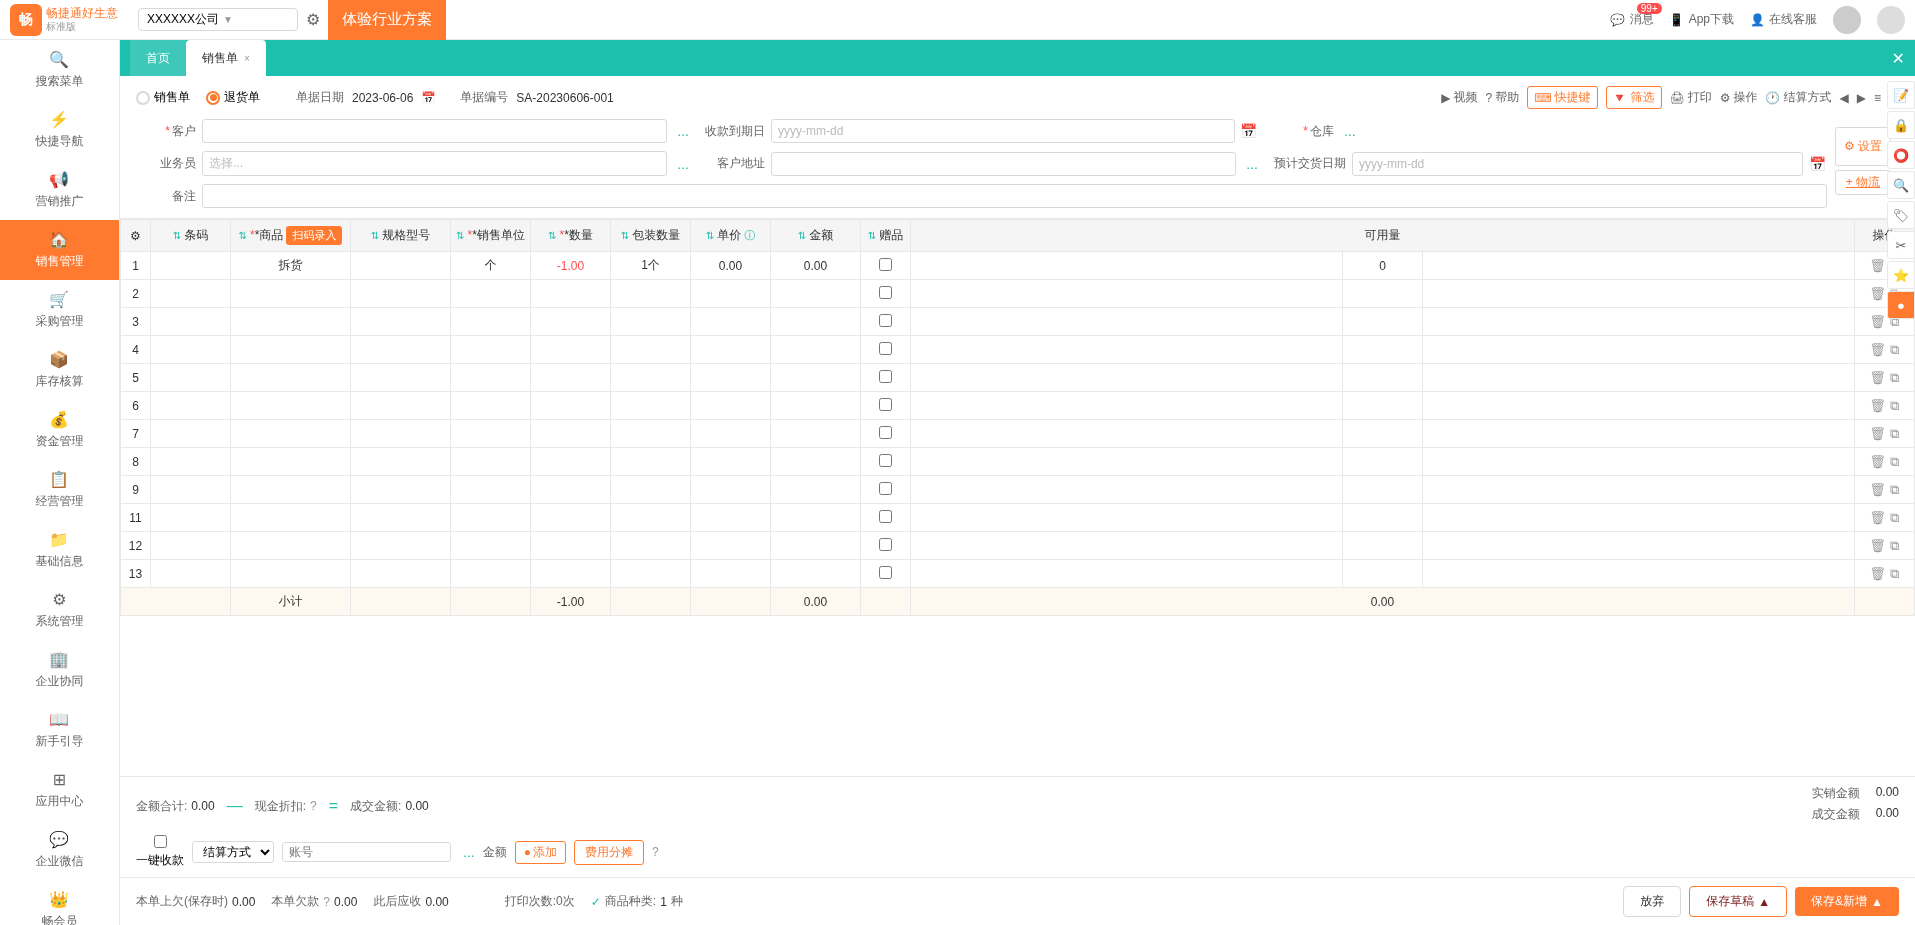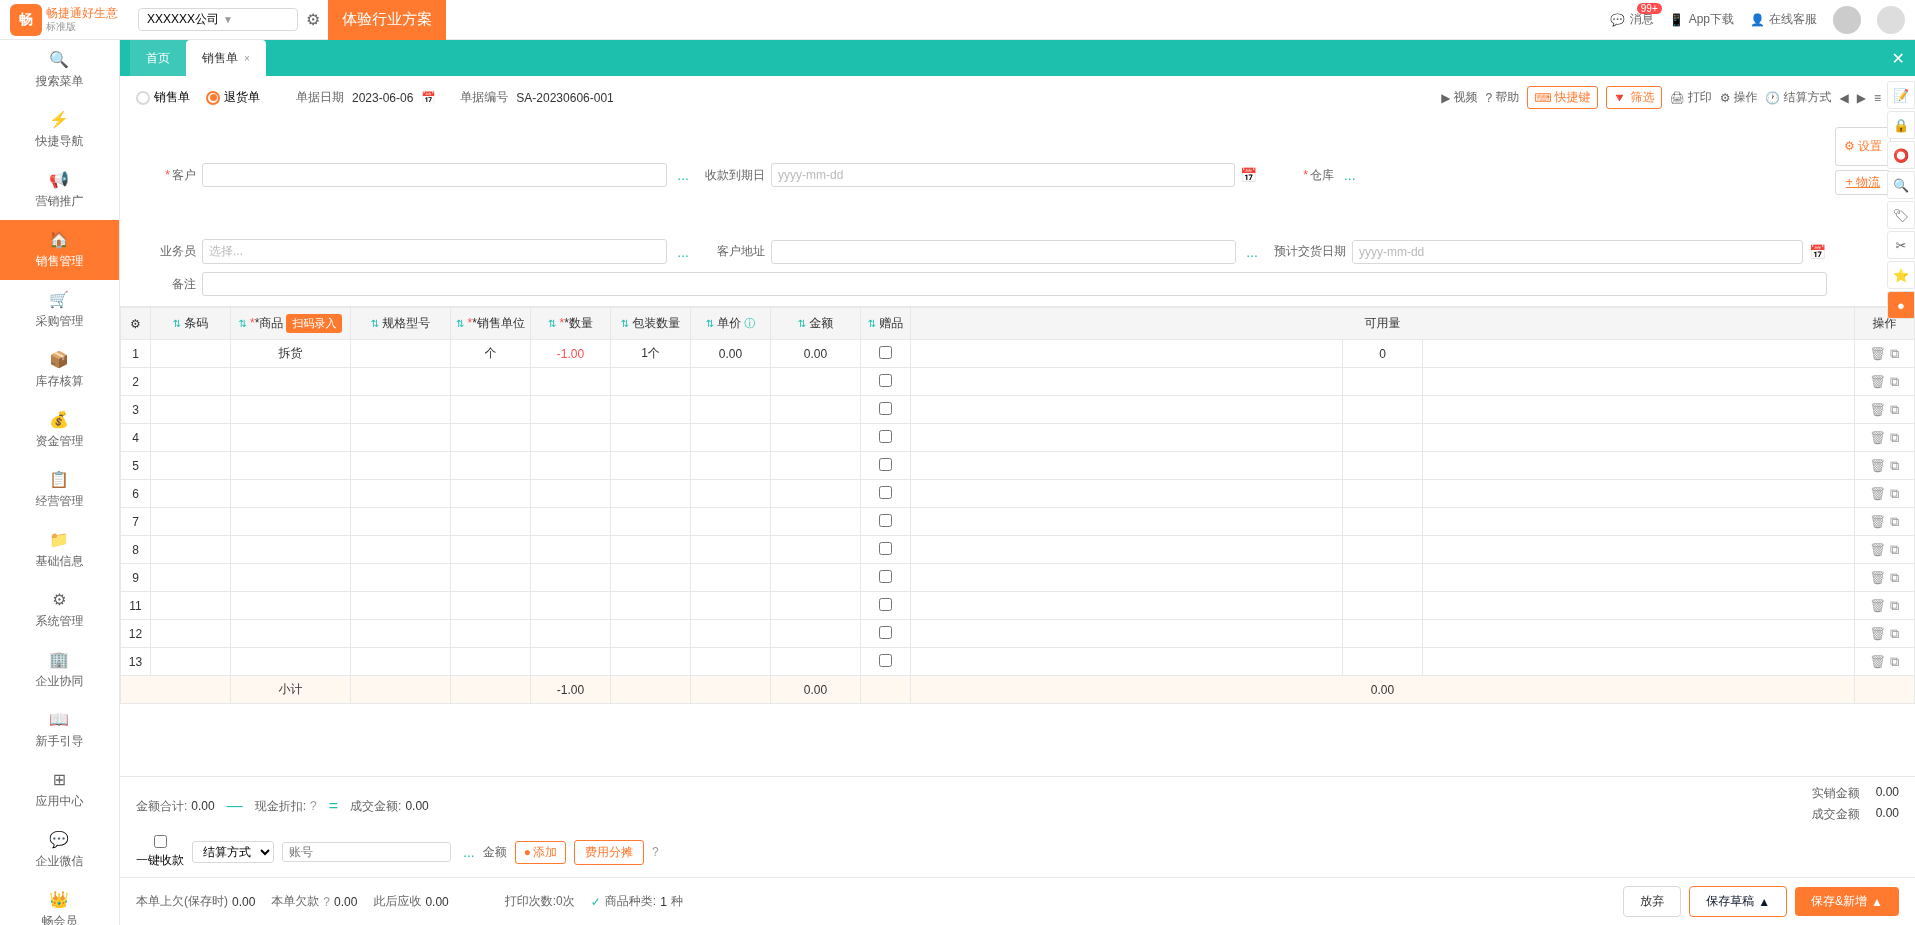--- a/index.html
+++ b/index.html
@@ -48,21 +48,21 @@
     .radio-circle.checked { border-color: #ff7a2f; }
     .radio-circle.checked::after { content: ''; width: 7px; height: 7px; border-radius: 50%; background: #ff7a2f; }
     .form-meta { display: flex; align-items: center; gap: 8px; margin-left: 20px; color: #333; font-size: 13px; }
     .form-meta-label { color: #666; }
     .form-meta-value { color: #333; font-weight: 500; }
     .form-actions-right { margin-left: auto; display: flex; align-items: center; gap: 8px; color: #666; font-size: 12px; }
     .form-action-item { display: flex; align-items: center; gap: 3px; cursor: pointer; }
     .form-action-item.orange { color: #ff7a2f; border: 1px solid #ff7a2f; border-radius: 3px; padding: 2px 6px; }
 
     .form-fields { display: grid; grid-template-columns: 1fr 1fr 1fr; gap: 8px 16px; }
-    .form-field { display: flex; align-items: center; gap: 6px; margin-top: 44px; }
+    .form-field { display: flex; align-items: center; gap: 6px; }
     .field-label { color: #666; min-width: 60px; text-align: right; white-space: nowrap; }
     .field-label.required::before { content: '*'; color: #ff4d4f; margin-right: 2px; }
     .field-input { flex: 1; border: 1px solid #d9d9d9; border-radius: 3px; padding: 3px 6px; min-height: 24px; display: flex; align-items: center; color: #999; font-size: 12px; background: white; }
     .field-input .placeholder { color: #bbb; }
     .field-dots { color: #1dbfad; cursor: pointer; margin-left: 4px; font-size: 14px; }
     .field-cal { color: #1dbfad; cursor: pointer; font-size: 14px; }
     .settings-btn { background: white; border: 1px solid #d9d9d9; border-radius: 3px; padding: 10px 8px; cursor: pointer; display: flex; align-items: center; gap: 3px; color: #ff7a2f; }
     .logistics-btn { background: white; border: 1px solid #d9d9d9; border-radius: 3px; padding: 3px 8px; cursor: pointer; color: #ff7a2f; text-decoration: underline; }
 
     
@@ -105,21 +105,21 @@
     .fee-split-btn { border: 1px solid #ff7a2f; color: #ff7a2f; background: white; border-radius: 3px; padding: 3px 10px; cursor: pointer; }
     .question-icon { color: #999; cursor: pointer; }
 
     .bottom-bar { background: white; border-top: 1px solid #e8e8e8; padding: 8px 16px; display: flex; align-items: center; }
     .bottom-stats { display: flex; align-items: center; gap: 16px; font-size: 12px; color: #333; }
     .stat-item { display: flex; align-items: center; gap: 4px; }
     .stat-label { color: #666; }
     .stat-value { color: #333; }
     .bottom-actions { margin-left: auto; display: flex; align-items: center; gap: 8px; }
     .discard-btn { border: 1px solid #d9d9d9; background: white; border-radius: 4px; padding: 6px 16px; cursor: pointer; color: #333; }
-    .draft-btn { border: 1px solid #ff7a2f; background: white; border-radius: 4px; padding: 6px 16px; cursor: pointer; color: #0f172a; display: flex; align-items: center; gap: 4px; }
+    .draft-btn { border: 1px solid #ff7a2f; background: white; border-radius: 4px; padding: 6px 16px; cursor: pointer; color: #7f1d1d; display: flex; align-items: center; gap: 4px; }
     .save-new-btn { background: #ff7a2f; color: white; border: none; border-radius: 4px; padding: 6px 16px; cursor: pointer; display: flex; align-items: center; gap: 4px; }
 
     .right-float { position: fixed; right: 0; top: 50%; transform: translateY(-50%); display: flex; flex-direction: column; gap: 2px; }
     .right-float-btn { width: 28px; height: 28px; background: white; border: 1px solid #e8e8e8; display: flex; align-items: center; justify-content: center; cursor: pointer; color: #666; font-size: 13px; border-radius: 3px 0 0 3px; }
     .summary-row { display: flex; justify-content: space-between; gap: 16px; margin-bottom: 4px; font-size: 12px; }
     .summary-label { color: #666; }
     .summary-value { color: #333; font-weight: 500; }
     .form-right-btns { display: flex; flex-direction: column; gap: 4px; padding: 8px; }
     .page-body { flex: 1; display: flex; flex-direction: column; overflow: hidden; }
   </style>

